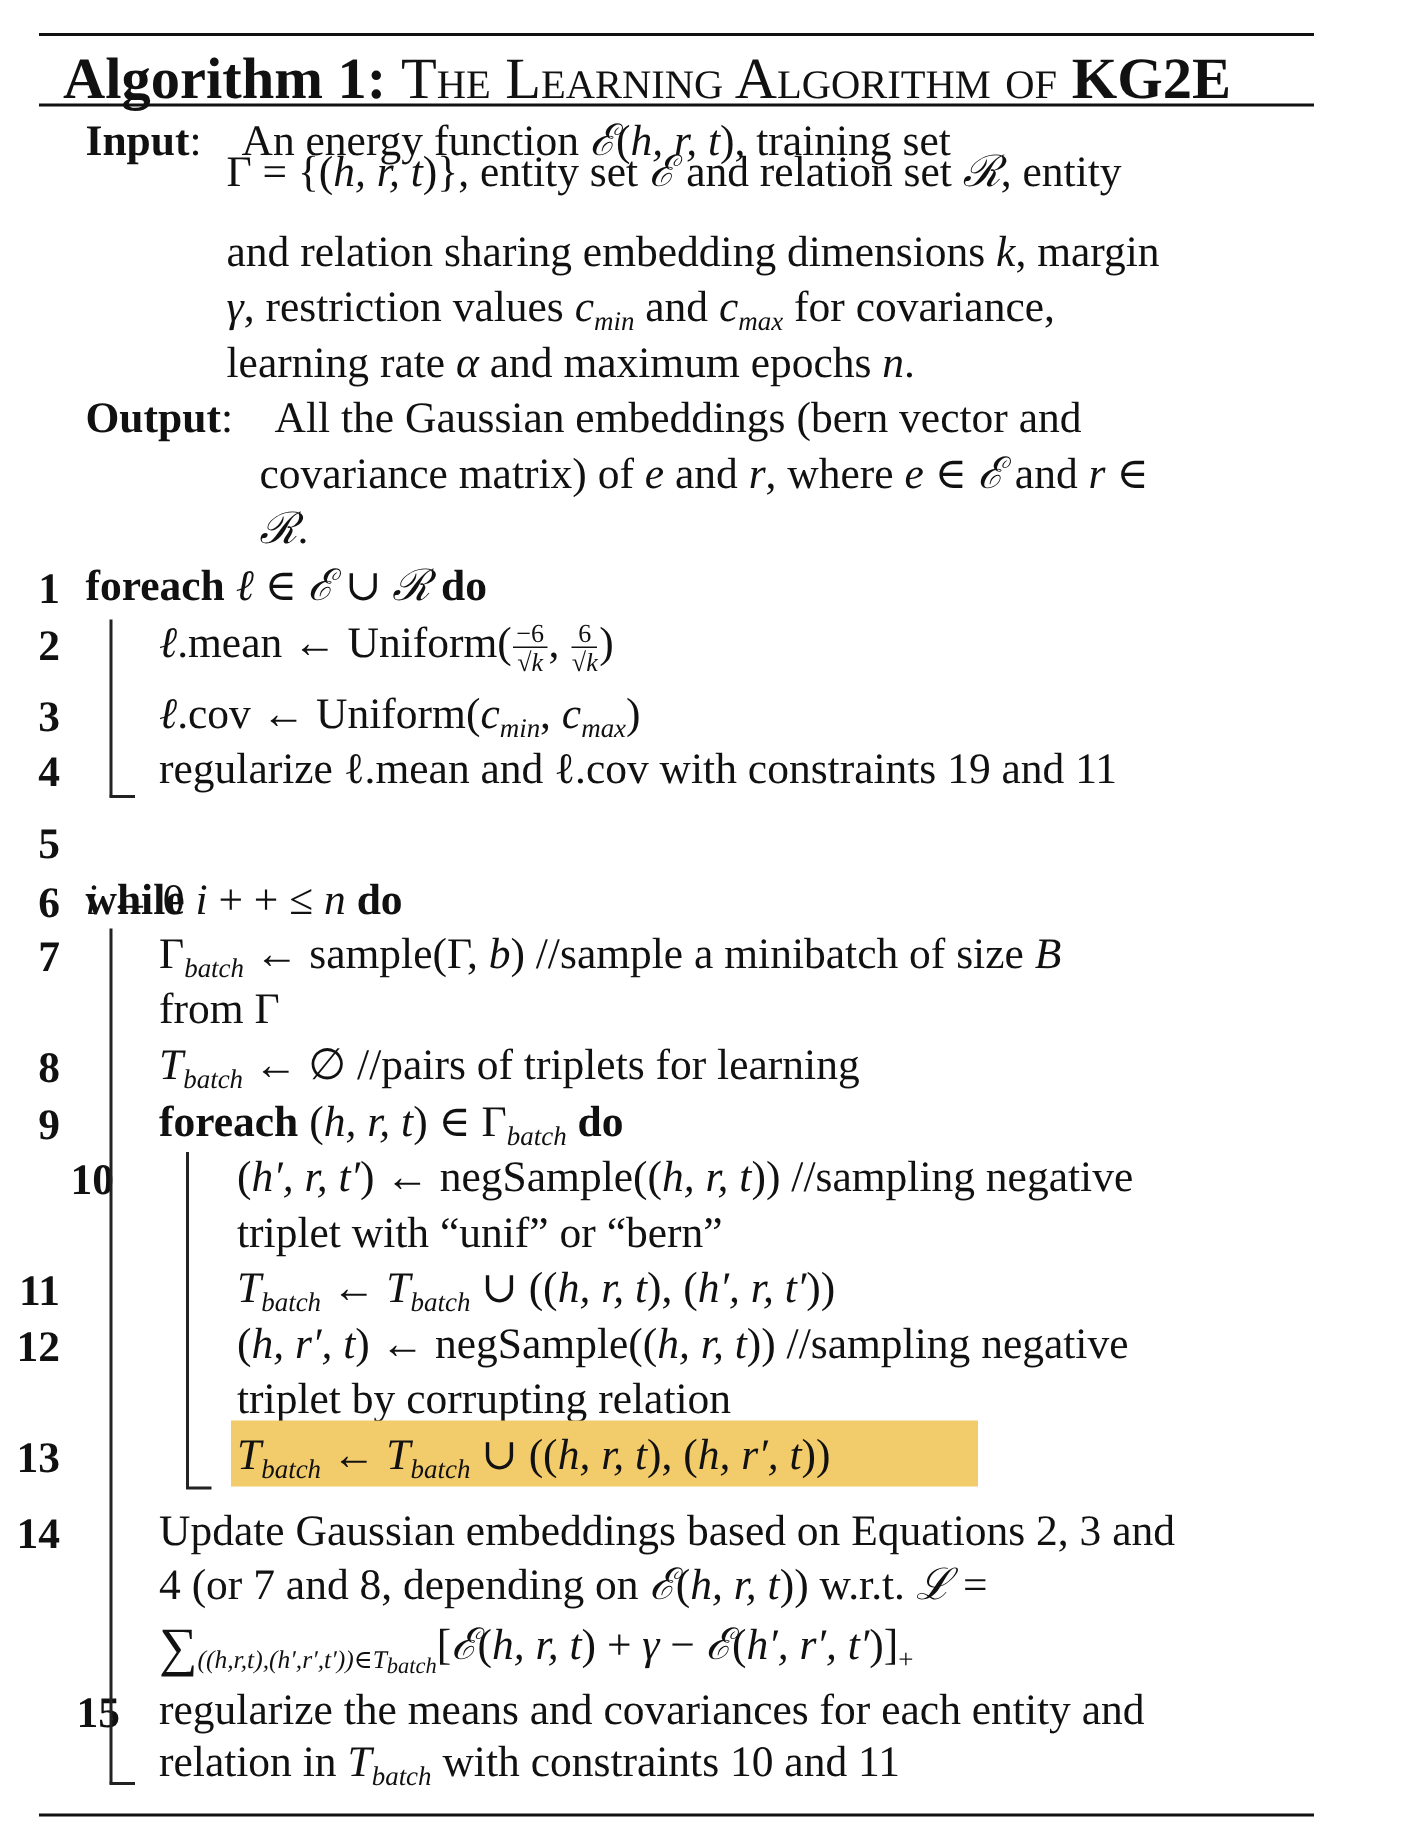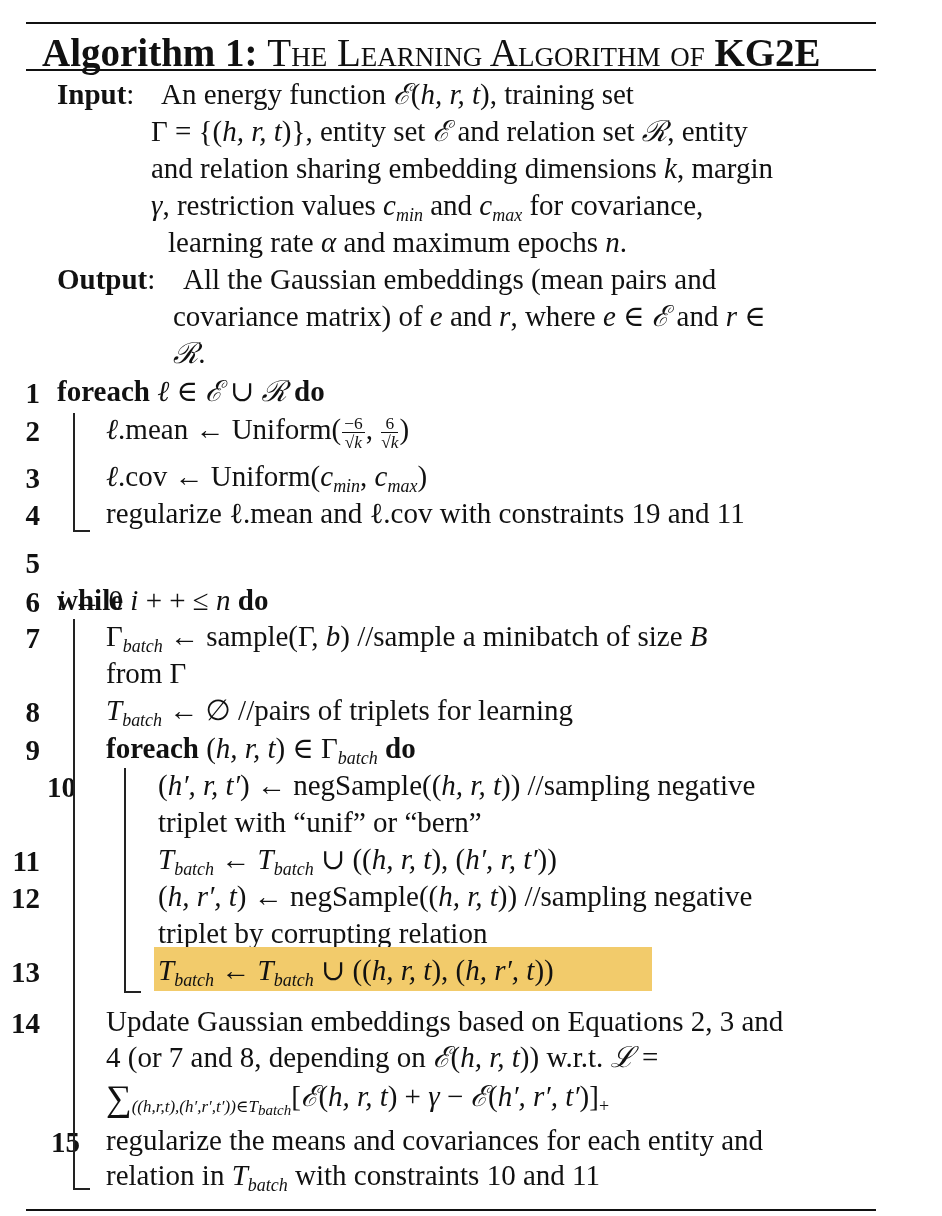--- a/index.html
+++ b/index.html
@@ -28,29 +28,29 @@
 <div class="abs" style="left:42px;top:33px;font-size:39px;">
   <span class="b">Algorithm 1:</span>
   <span class="sc">The Learning Algorithm of</span>
   <span class="b">KG2E</span>
 </div>
 
 <div class="abs" style="left:57px;top:80px;">
   <span class="b">Input</span>:
 </div>
 <div class="abs" style="left:161px;top:80px;">An energy function <span class="m">ℰ</span>(<span class="m">h, r, t</span>), training set</div>
-<div class="abs" style="left:151px;top:117px;">Γ = {(<span class="m">h, r, t</span>)}, entity set <span class="m">ℰ</span> and relation set <span class="m">ℛ</span>, entity</div>
+<div class="abs" style="left:151px;top:101px;">Γ = {(<span class="m">h, r, t</span>)}, entity set <span class="m">ℰ</span> and relation set <span class="m">ℛ</span>, entity</div>
 <div class="abs" style="left:151px;top:154px;">and relation sharing embedding dimensions <span class="m">k</span>, margin</div>
 <div class="abs" style="left:151px;top:191px;"><span class="m">γ</span>, restriction values <span class="m">c<sub>min</sub></span> and <span class="m">c<sub>max</sub></span> for covariance,</div>
-<div class="abs" style="left:168px;top:228px;">learning rate <span class="m">α</span> and maximum epochs <span class="m">n</span>.</div>
+<div class="abs" style="left:151px;top:228px;">learning rate <span class="m">α</span> and maximum epochs <span class="m">n</span>.</div>
 
 <div class="abs" style="left:57px;top:265px;">
   <span class="b">Output</span>:
 </div>
-<div class="abs" style="left:183px;top:265px;">All the Gaussian embeddings (mean pairs and</div>
+<div class="abs" style="left:183px;top:265px;">All the Gaussian embeddings (bern vector and</div>
 <div class="abs" style="left:173px;top:302px;">covariance matrix) of <span class="m">e</span> and <span class="m">r</span>, where <span class="m">e</span> ∈ <span class="m">ℰ</span> and <span class="m">r</span> ∈</div>
 <div class="abs" style="left:173px;top:339px;"><span class="m">ℛ</span>.</div>
 
 <div class="num" style="left:0;top:377px;">1</div>
 <div class="num" style="left:0;top:415px;">2</div>
 <div class="num" style="left:0;top:462px;">3</div>
 <div class="num" style="left:0;top:499px;">4</div>
 <div class="num" style="left:0;top:547px;">5</div>
 <div class="num" style="left:0;top:586px;">6</div>
 <div class="num" style="left:0;top:622px;">7</div>

